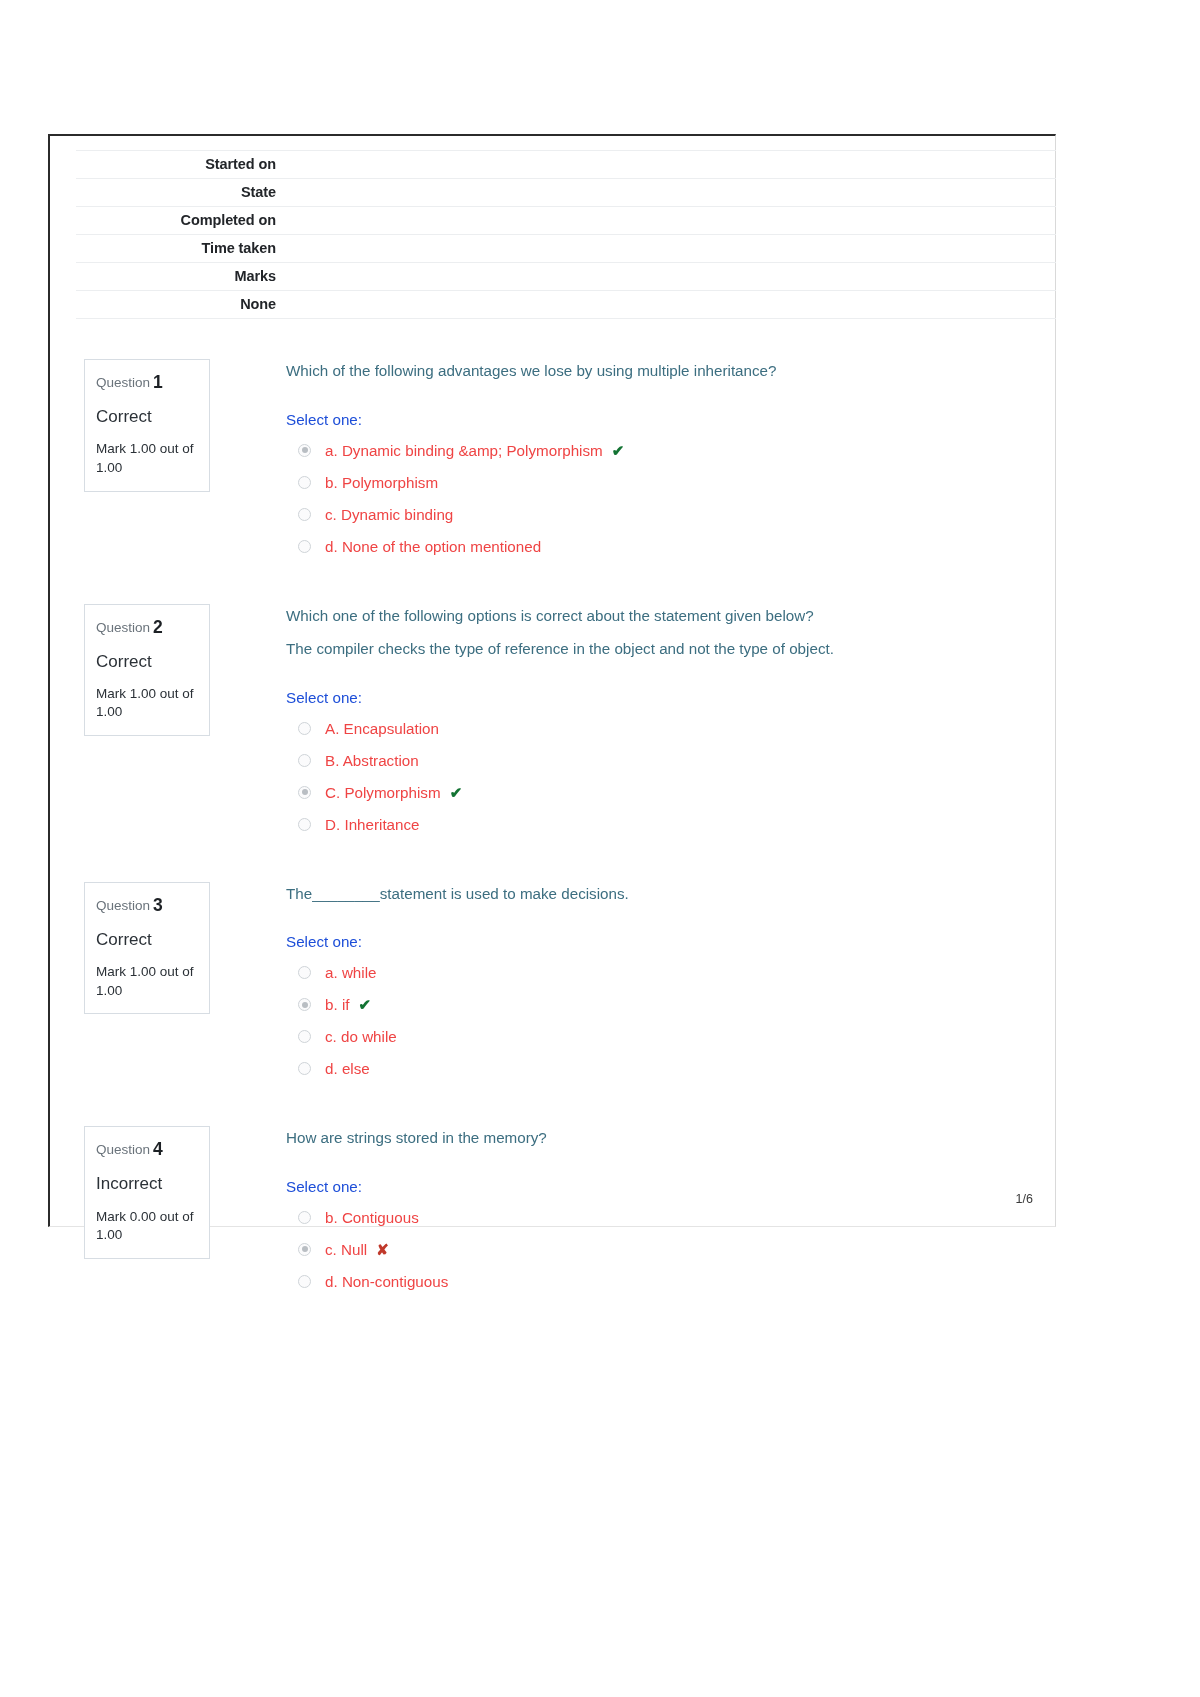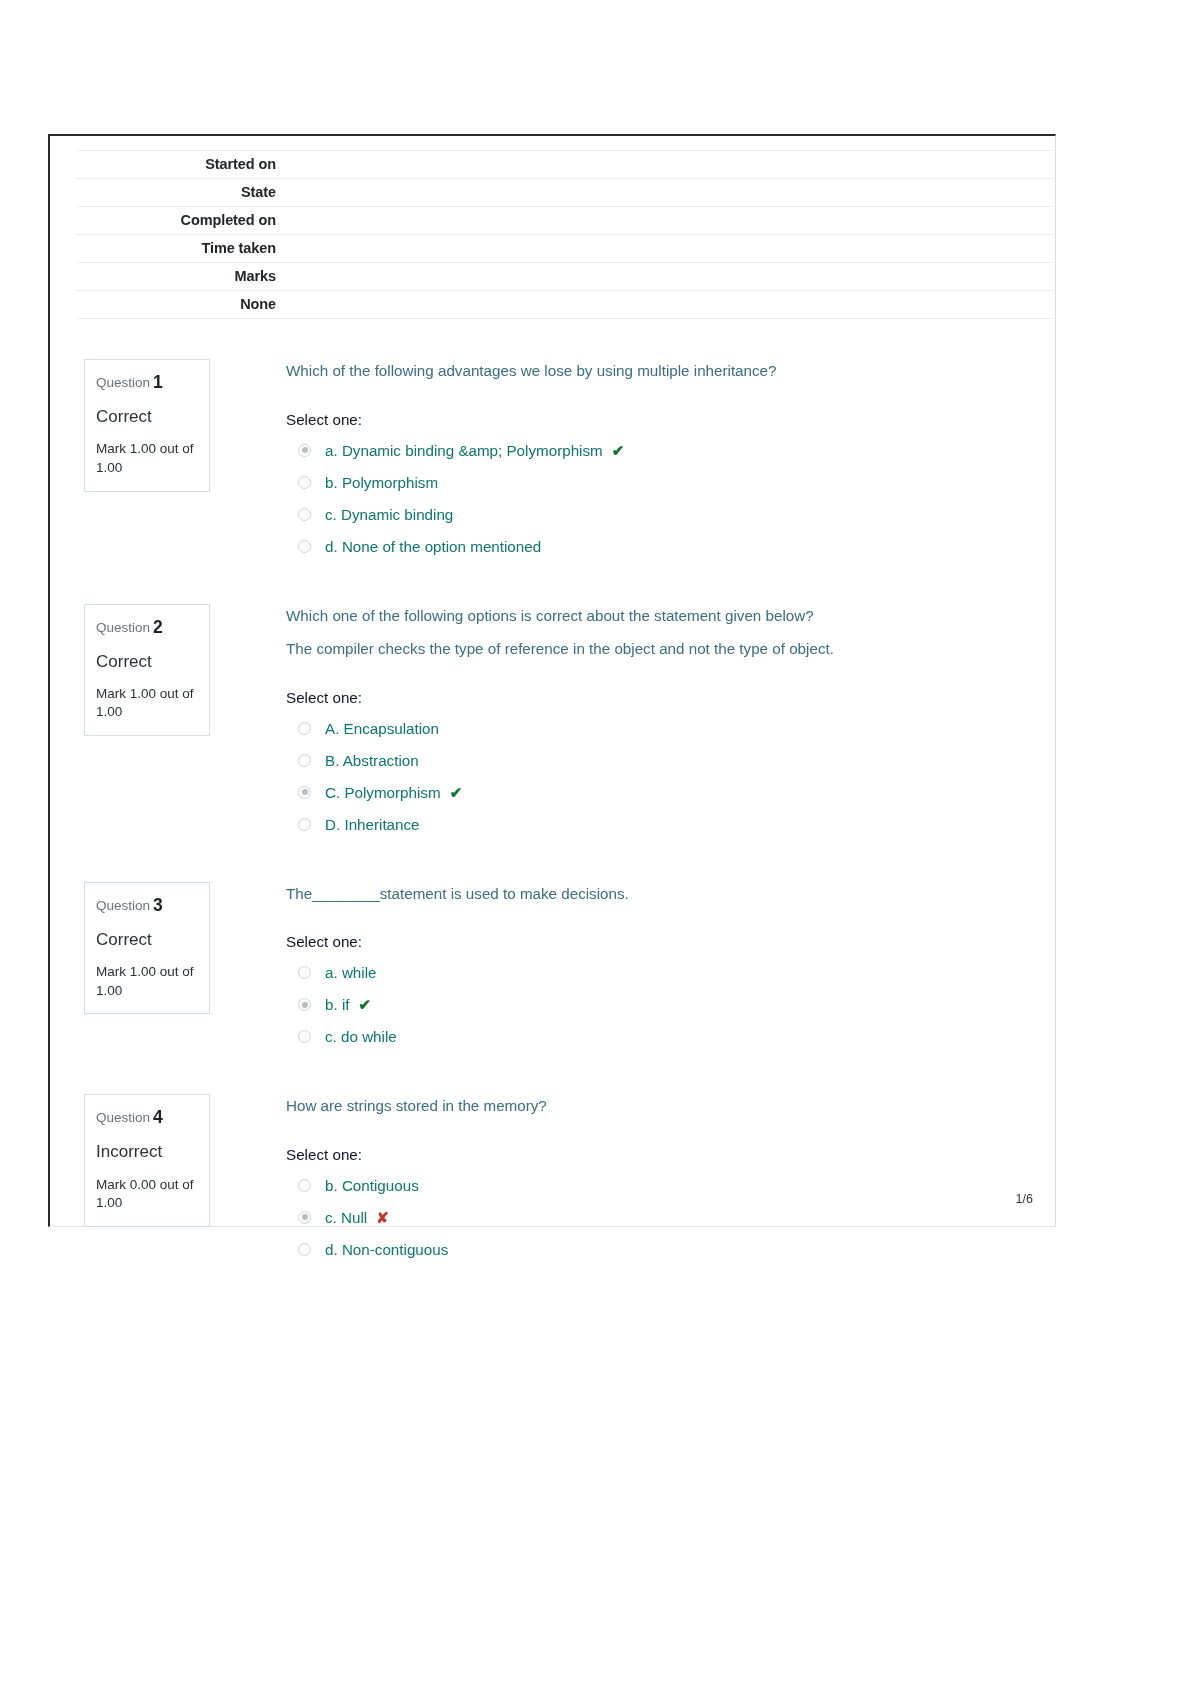--- a/index.html
+++ b/index.html
@@ -122,21 +122,21 @@
   .q-text {
     color: #3c6e80;
     font-size: 15.2px;
     line-height: 1.55;
     margin: 0 0 0 0;
   }
   .q-text + .q-text {
     margin-top: 10px;
   }
   .select-one {
-    color: #0f172a;
+    color: #1d4ed8;
     font-size: 15.2px;
     margin-top: 28px;
     margin-bottom: 8px;
   }
   .answers {
     list-style: none;
     margin: 0;
     padding: 0;
   }
   .answer {
@@ -162,21 +162,21 @@
     left: 50%;
     top: 50%;
     width: 6px;
     height: 6px;
     margin-left: -3px;
     margin-top: -3px;
     border-radius: 50%;
     background: #b9bec3;
   }
   .answer-text {
-    color: #0f766e;
+    color: #ef4444;
     font-size: 15.2px;
     line-height: 1.35;
   }
   .mark-icon {
     margin-left: 9px;
     font-size: 15px;
     font-weight: bold;
     line-height: 1.35;
   }
   .mark-icon.correct { color: #137333; }
@@ -305,20 +305,24 @@
               </li>
               <li class="answer">
                 <span class="radio checked"></span>
                 <span class="answer-text">b. if</span>
                 <span class="mark-icon correct">✔</span>
               </li>
               <li class="answer">
                 <span class="radio"></span>
                 <span class="answer-text">c. do while</span>
               </li>
+              <li class="answer">
+                <span class="radio"></span>
+                <span class="answer-text">d. else</span>
+              </li>
             </ul>
           </div>
         </div>
         <div class="question">
           <div class="q-info">
             <div class="q-info-head"><span>Question</span><span class="qnum">4</span></div>
             <div class="q-state">Incorrect</div>
             <div class="q-mark">Mark 0.00 out of 1.00</div>
           </div>
           <div class="q-content">

